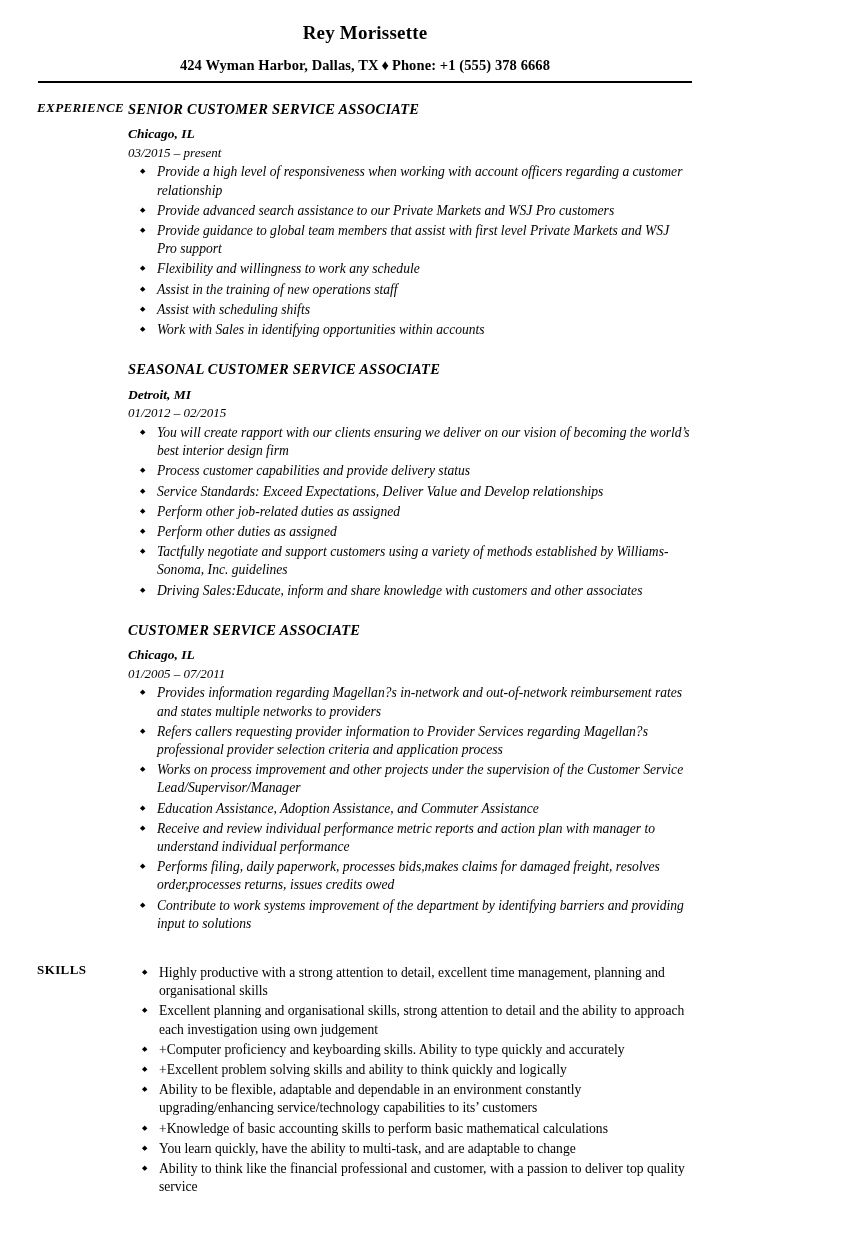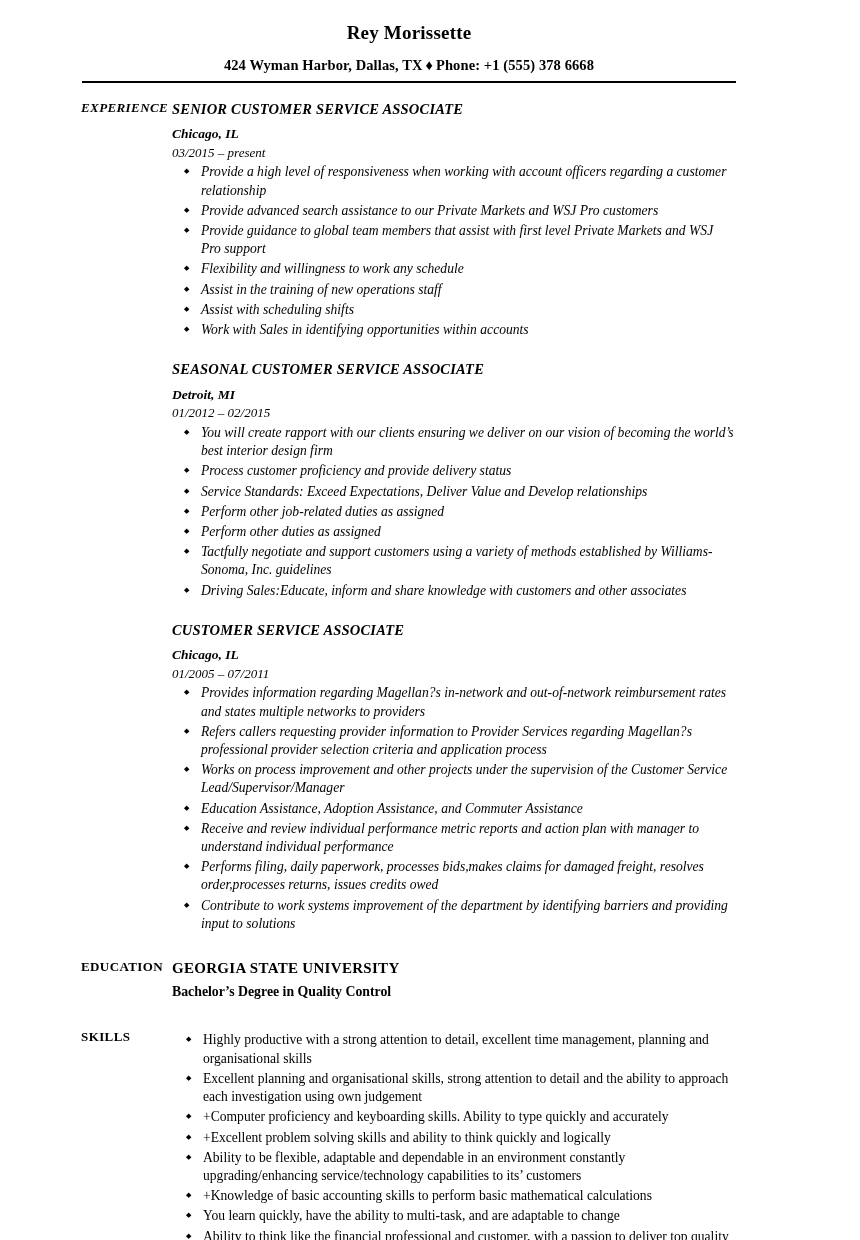--- a/index.html
+++ b/index.html
@@ -14,21 +14,20 @@
     color: #000000;
     -webkit-font-smoothing: antialiased;
   }
   .page {
     position: relative;
     width: 730px;
     height: 1240px;
     box-sizing: border-box;
     padding: 0;
     overflow: hidden;
-    margin-left: 44px;
   }
 
   
   .resume-header {
     padding-top: 22px;
   }
   .candidate-name {
     text-align: center;
     font-size: 19px;
     font-weight: bold;
@@ -187,21 +186,21 @@
           <li>Work with Sales in identifying opportunities within accounts</li>
         </ul>
       </div>
 
       <div class="job">
         <div class="job-title">SEASONAL CUSTOMER SERVICE ASSOCIATE</div>
         <div class="job-location">Detroit, MI</div>
         <div class="job-dates">01/2012 – 02/2015</div>
         <ul class="bullets">
           <li>You will create rapport with our clients ensuring we deliver on our vision of becoming the world’s best interior design firm</li>
-          <li>Process customer proficiency and provide delivery status</li>
+          <li>Process customer capabilities and provide delivery status</li>
           <li>Service Standards: Exceed Expectations, Deliver Value and Develop relationships</li>
           <li>Perform other job-related duties as assigned</li>
           <li>Perform other duties as assigned</li>
           <li>Tactfully negotiate and support customers using a variety of methods established by Williams-Sonoma, Inc. guidelines</li>
           <li>Driving Sales:Educate, inform and share knowledge with customers and other associates</li>
         </ul>
       </div>
 
       <div class="job">
         <div class="job-title">CUSTOMER SERVICE ASSOCIATE</div>
@@ -214,27 +213,20 @@
           <li>Education Assistance, Adoption Assistance, and Commuter Assistance</li>
           <li>Receive and review individual performance metric reports and action plan with manager to understand individual performance</li>
           <li>Performs filing, daily paperwork, processes bids,makes claims for damaged freight, resolves order,processes returns, issues credits owed</li>
           <li>Contribute to work systems improvement of the department by identifying barriers and providing input to solutions</li>
         </ul>
       </div>
 
     </div>
   </div>
 
-  <div class="section" id="education-section">
-    <div class="section-label">EDUCATION</div>
-    <div class="section-body">
-      <div class="school-name">GEORGIA STATE UNIVERSITY</div>
-      <div class="degree-name">Bachelor’s Degree in Quality Control</div>
-    </div>
-  </div>
 
   <div class="section" id="skills-section">
     <div class="section-label">SKILLS</div>
     <div class="section-body">
       <ul class="bullets">
         <li>Highly productive with a strong attention to detail, excellent time management, planning and organisational skills</li>
         <li>Excellent planning and organisational skills, strong attention to detail and the ability to approach each investigation using own judgement</li>
         <li>+Computer proficiency and keyboarding skills. Ability to type quickly and accurately</li>
         <li>+Excellent problem solving skills and ability to think quickly and logically</li>
         <li>Ability to be flexible, adaptable and dependable in an environment constantly upgrading/enhancing service/technology capabilities to its’ customers</li>

